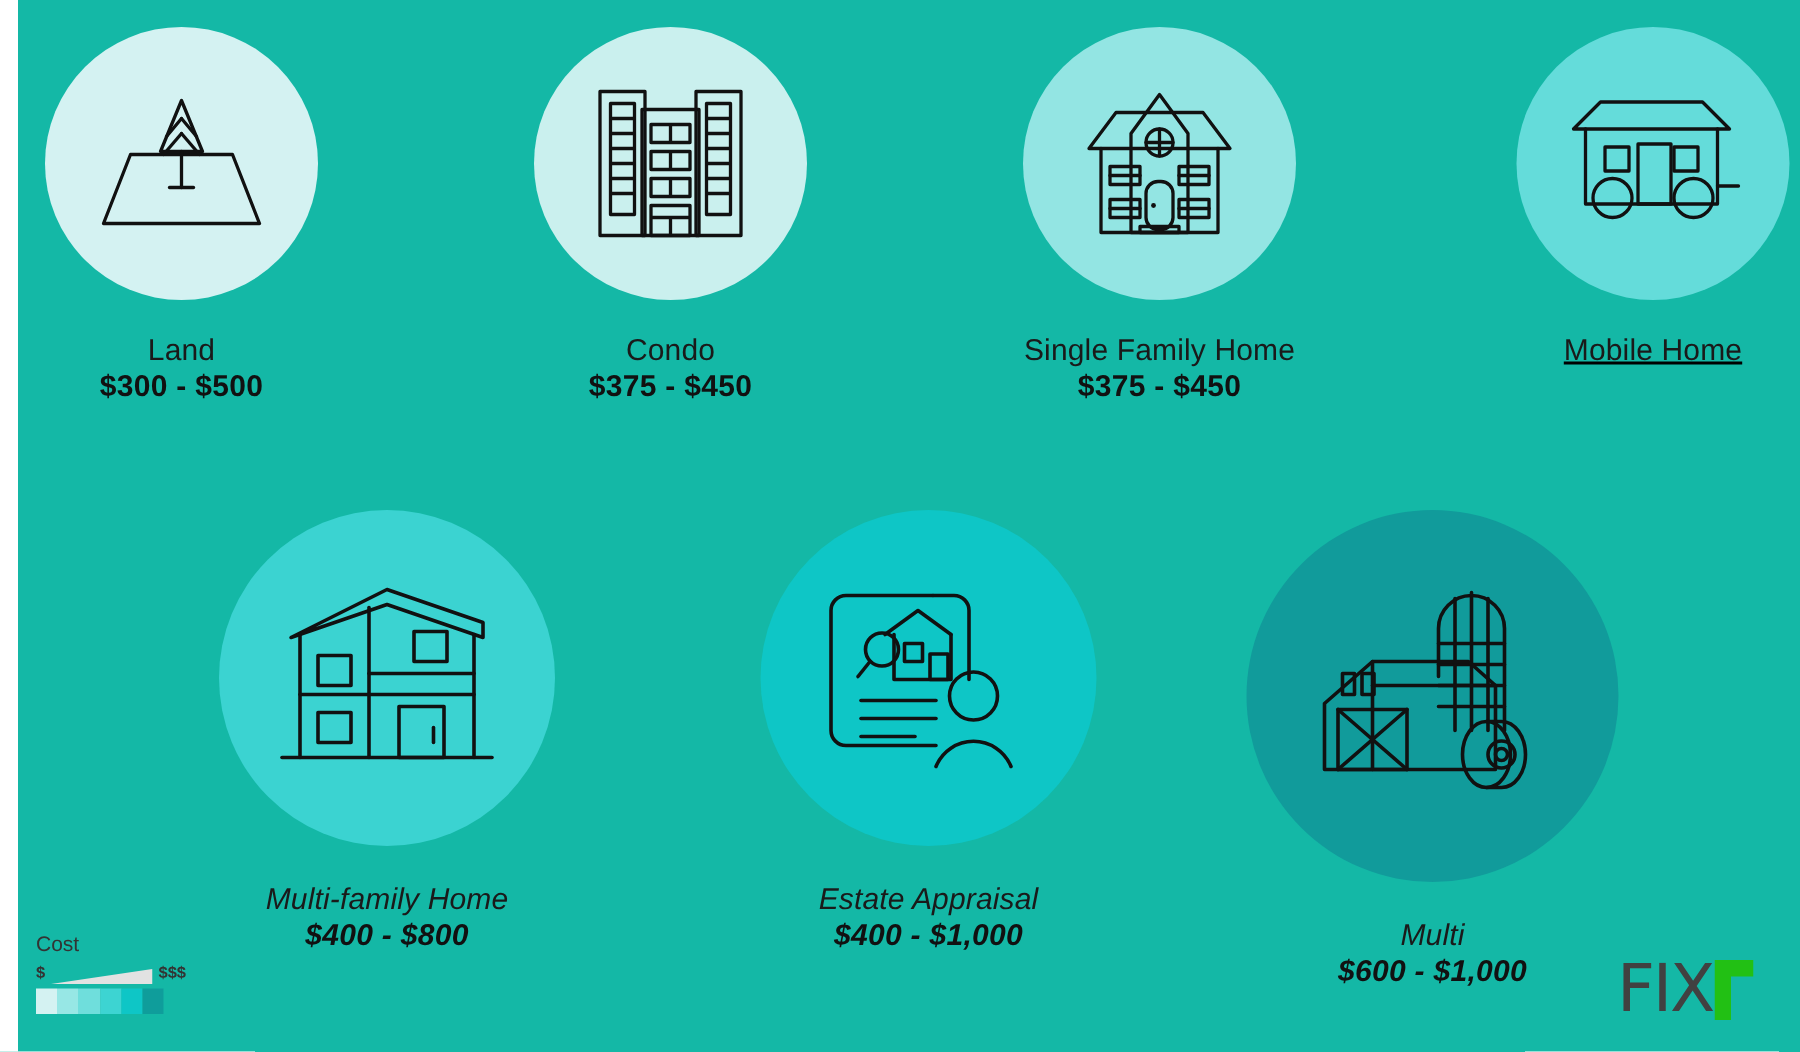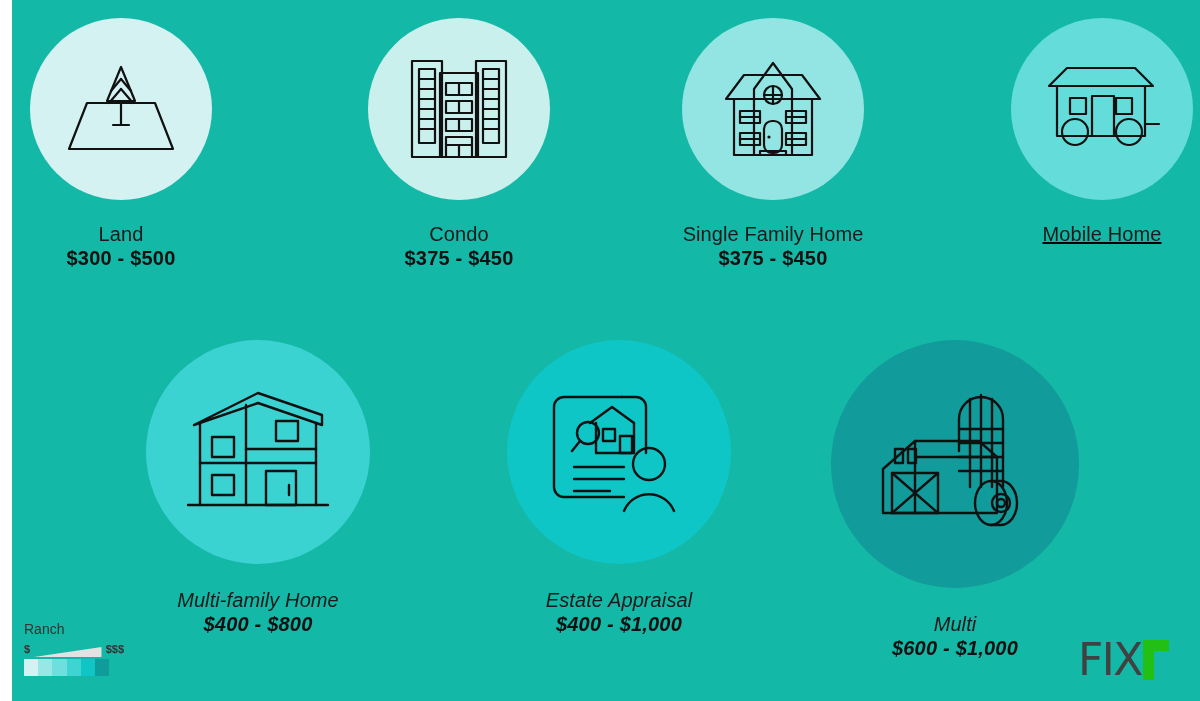--- a/index.html
+++ b/index.html
@@ -57,21 +57,21 @@
   .r1 .text-wrap { margin-top: 22px; }
 
   
   .r2 { top: 340px; }
   .r2 .disc { width: 224px; height: 224px; }
   .r2 .text-wrap { margin-top: 24px; font-style: italic; }
   .r2.ranch .disc { width: 248px; height: 248px; }
 
   
   #item-land            { left: 9px;    width: 200px; }
-  #item-condo           { left: 347px;  width: 200px; }
+  #item-condo           { left: 335px;  width: 200px; }
   #item-single-family   { left: 655px;  width: 212px; }
   #item-mobile          { left: 999px;  width: 182px; text-decoration: underline; }
 
   #item-multifamily     { left: 134px;  width: 224px; }
   #item-estate          { left: 495px;  width: 224px; }
   #item-ranch           { left: 819px;  width: 248px; }
 
   
   #cost-legend {
     position: absolute;
@@ -282,21 +282,21 @@
         <circle cx="122" cy="112" r="4"></circle>
       </svg>
     </div>
     <div class="text-wrap">
       <div class="label">Multi</div>
       <div class="price">$600 - $1,000</div>
     </div>
   </div>
 
   <div id="cost-legend">
-    <div class="legend-title">Ranch</div>
+    <div class="legend-title">Cost</div>
     <div class="legend-scale-row">
       <span class="dollar-min">$</span>
       <span class="wedge">
         <svg width="100%" height="11" viewBox="0 0 44 11" preserveAspectRatio="none">
           <polygon points="0,10 44,0 44,10" fill="#e2e2e2"></polygon>
         </svg>
       </span>
       <span class="dollar-max">$$$</span>
     </div>
     <div class="swatch-bar" id="swatch-bar">

